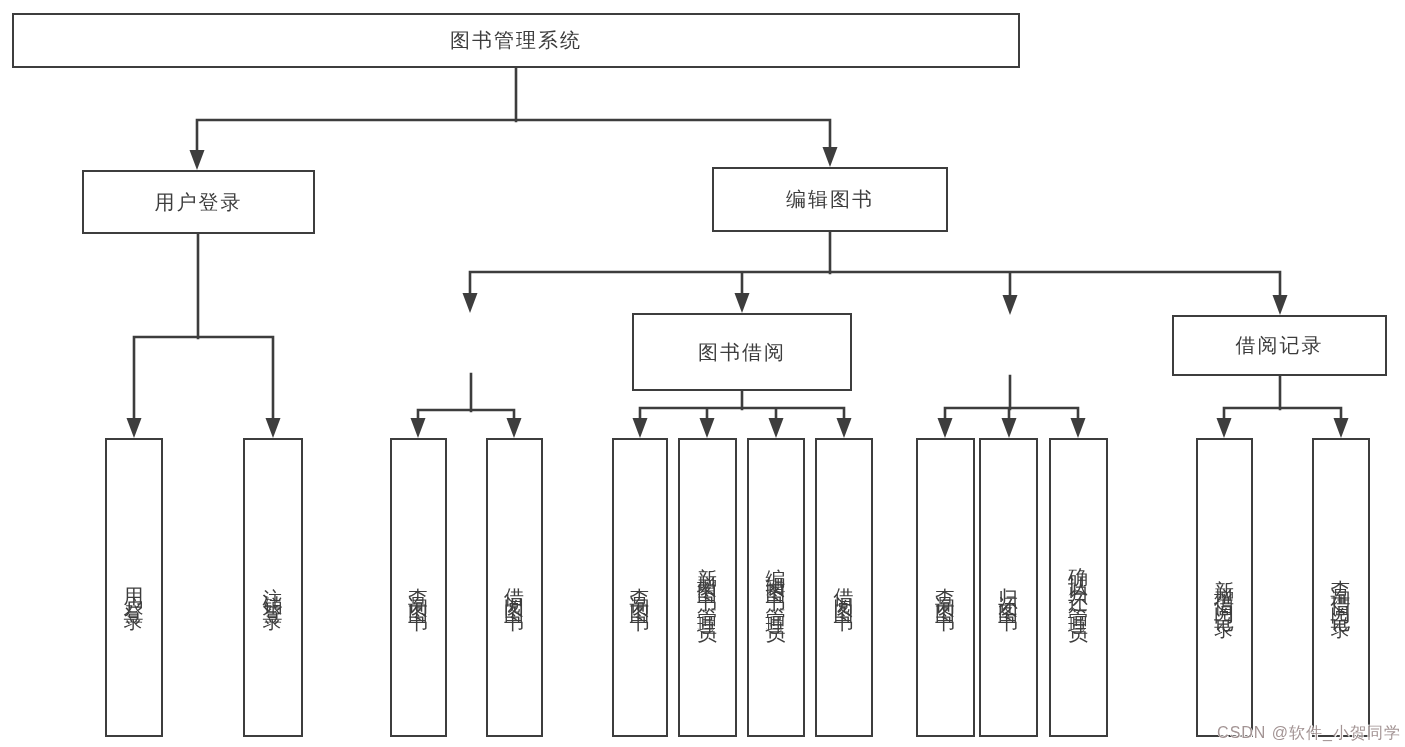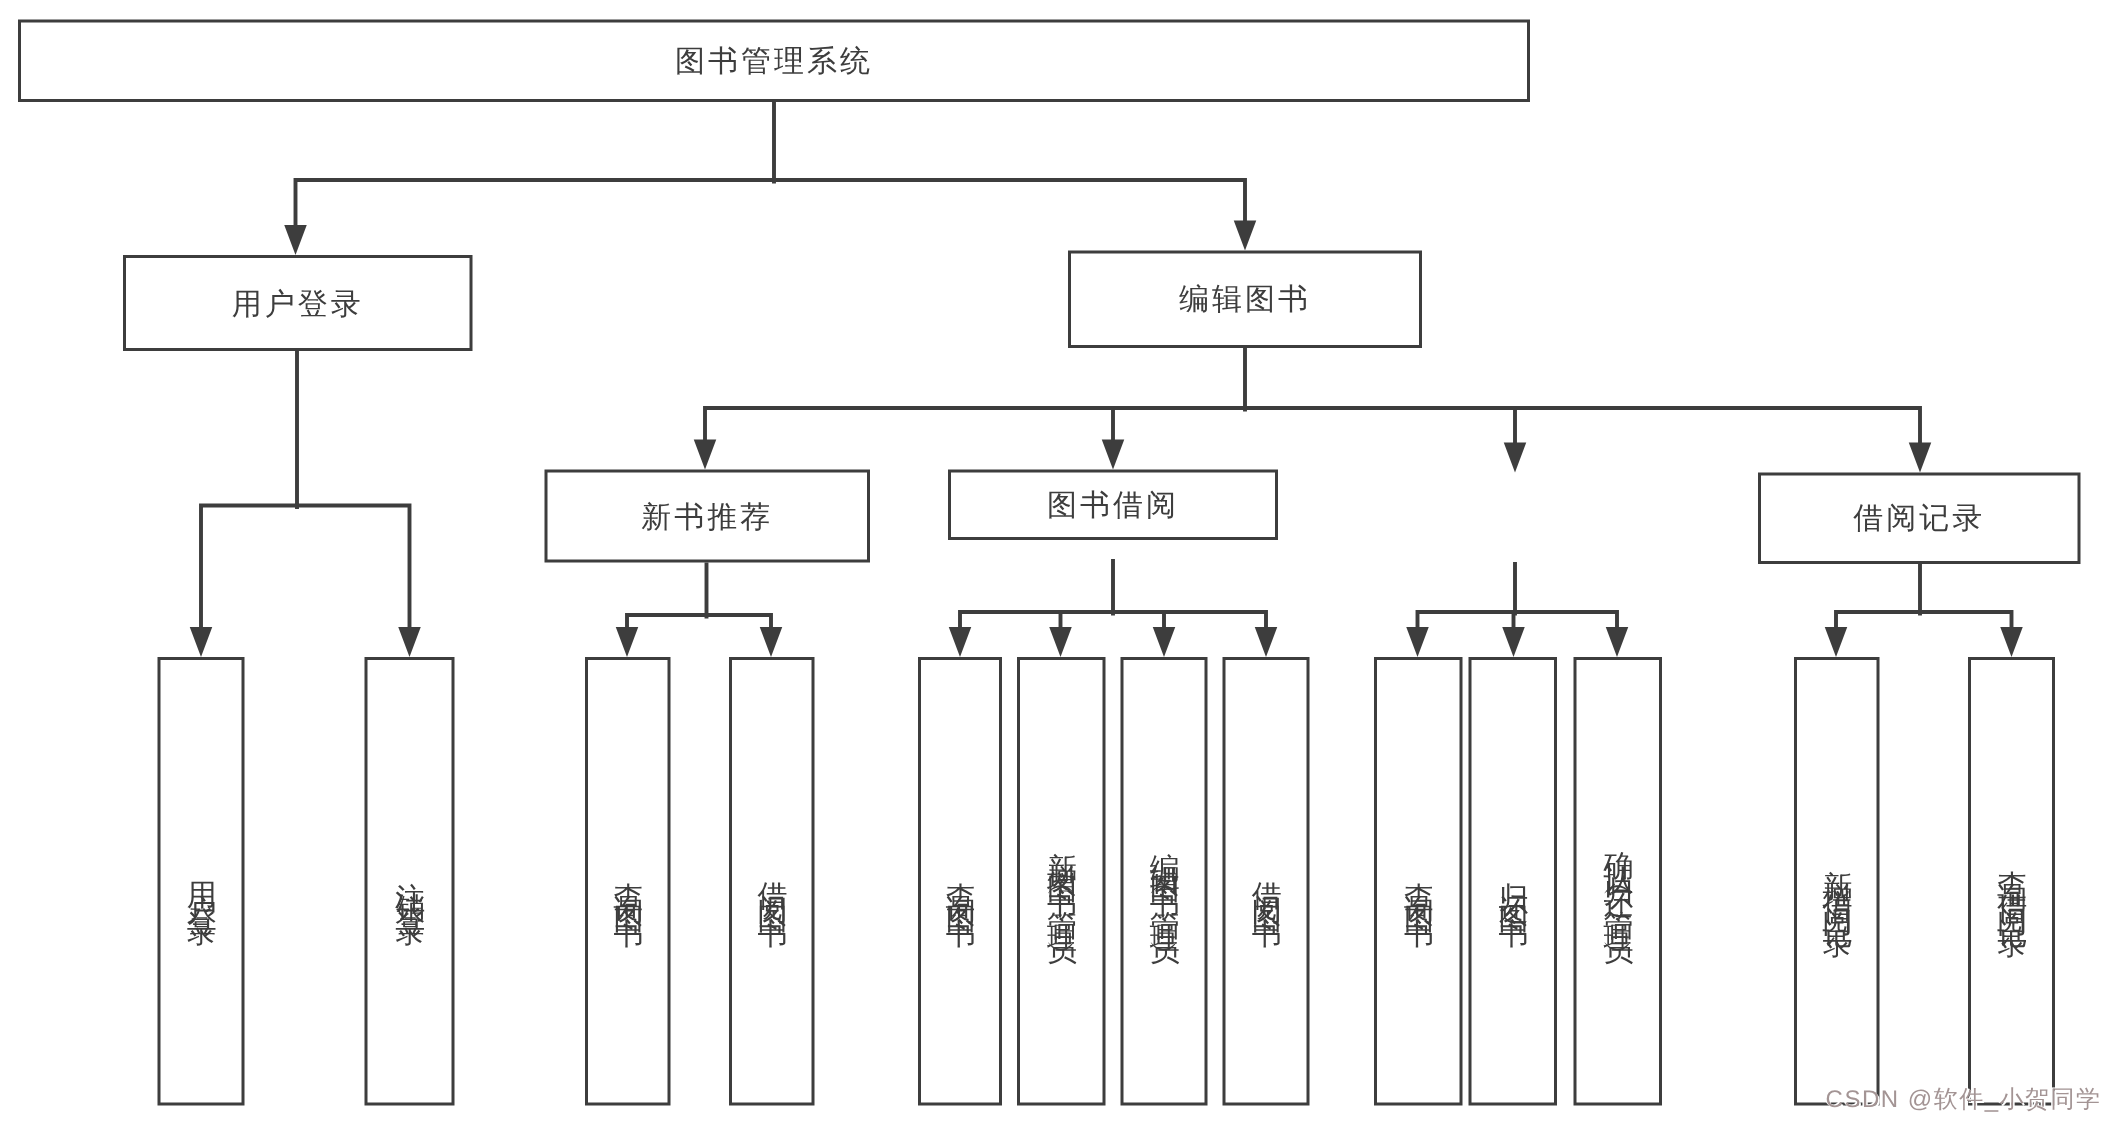--- a/index.html
+++ b/index.html
@@ -58,22 +58,21 @@
       <polygon points="1216.5,418 1231.5,418 1224,438"></polygon>
       <polygon points="1333.5,418 1348.5,418 1341,438"></polygon>
     </g>
   </svg>
 
   <div class="box hbox" style="left:12px;top:13px;width:1008px;height:55px;">图书管理系统</div>
 
   <div class="box hbox" style="left:82px;top:170px;width:233px;height:64px;">用户登录</div>
   <div class="box hbox" style="left:712px;top:167px;width:236px;height:65px;">编辑图书</div>
 
-  <div class="box hbox" style="left:363px;top:313px;width:217px;height:62px;">新书推荐</div>
-  <div class="box hbox" style="left:632px;top:313px;width:220px;height:47px;">图书借阅</div>
+  <div class="box hbox" style="left:632px;top:313px;width:220px;height:78px;">图书借阅</div>
   <div class="box hbox" style="left:1172px;top:315px;width:215px;height:61px;">借阅记录</div>
 
   <div class="box vbox" style="left:105px;top:438px;width:58px;height:299px;">
     <span class="vtext">用户登录</span>
   </div>
   <div class="box vbox" style="left:243px;top:438px;width:60px;height:299px;">
     <span class="vtext">注销登录</span>
   </div>
 
   <div class="box vbox" style="left:390px;top:438px;width:57px;height:299px;">

